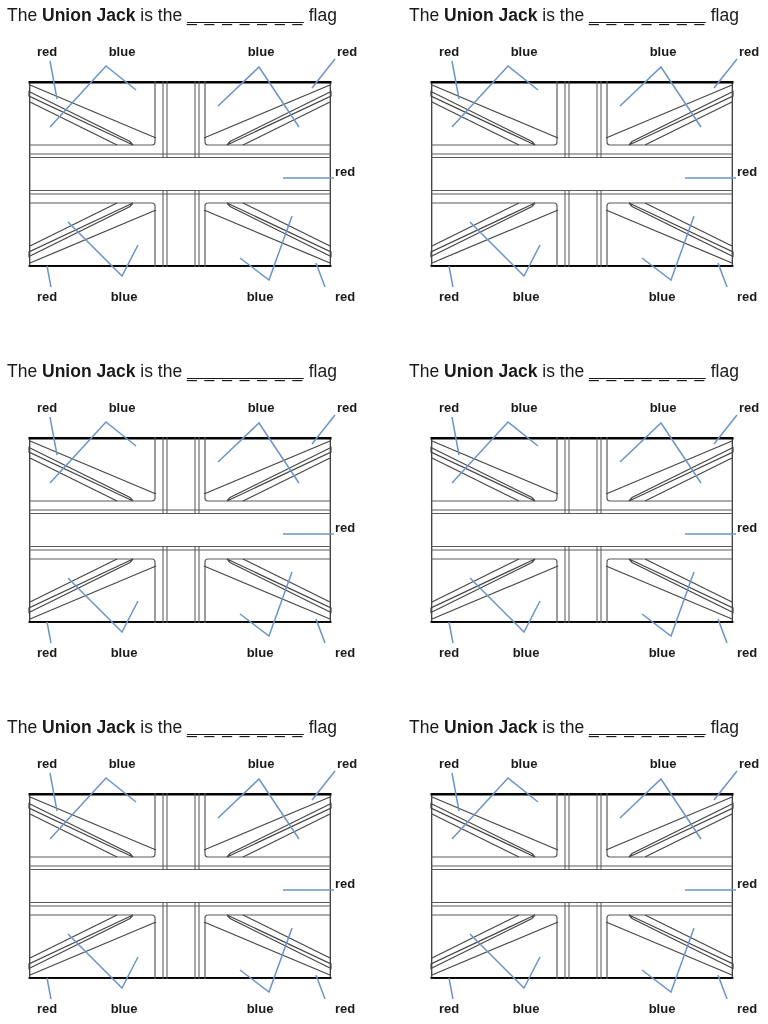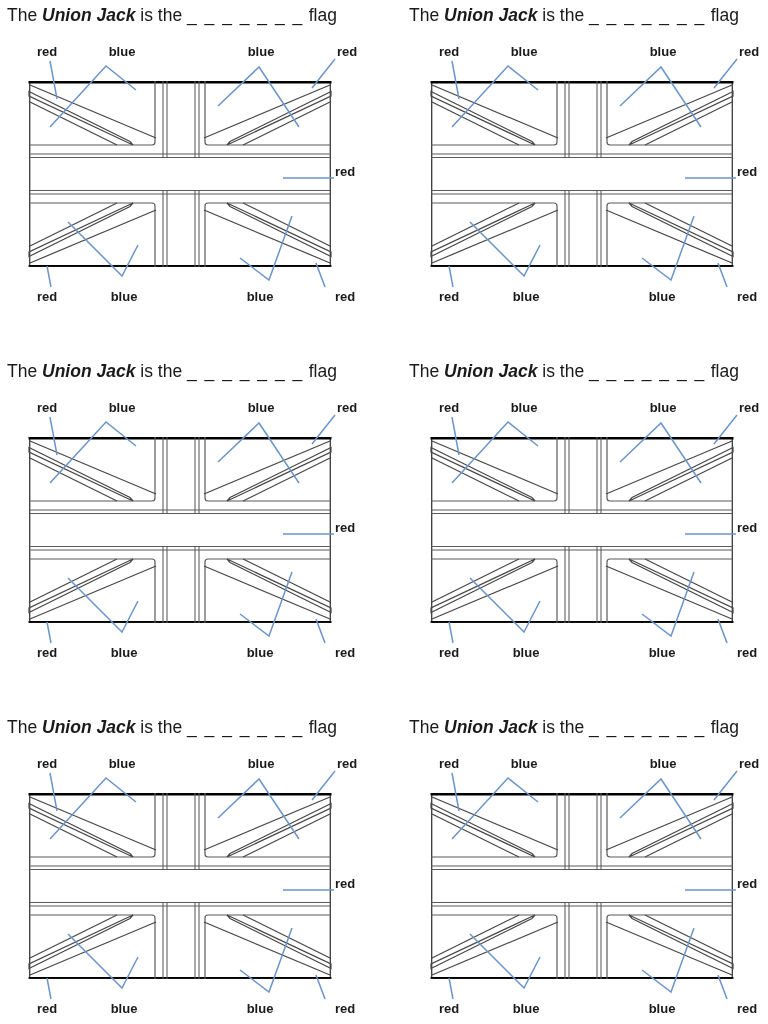--- a/index.html
+++ b/index.html
@@ -7,22 +7,22 @@
     width:768px;height:1024px;position:relative;overflow:hidden;
     background:var(--page_background,#fff);
     font-family:"Liberation Sans","DejaVu Sans",sans-serif;
     color:var(--text_black,#1a1a1a);
   }
   .panel{position:absolute;width:384px;height:318px;}
   .title{
     position:absolute;left:7px;top:4px;font-size:17.5px;line-height:22px;
     white-space:nowrap;color:var(--text_black,#1a1a1a);
   }
-  .title .name{font-weight:bold;font-style:italic;}
-  .title .blanks{letter-spacing:1.5px;}
+  .title .name{font-weight:bold;}
+  .title .blanks{letter-spacing:1.5px;text-decoration:underline;}
   .lbl{
     position:absolute;transform:translateX(-50%);
     font-size:13px;font-weight:bold;line-height:15px;white-space:nowrap;
   }
   .lbl-top{top:44px;}
   .lbl-bottom{top:289px;}
   .t0{left:47px;}.t1{left:122px;}.t2{left:261px;}.t3{left:347px;}
   .b0{left:47px;}.b1{left:124px;}.b2{left:260px;}.b3{left:345px;}
   .lbl-mid{
     position:absolute;left:335px;top:164px;

